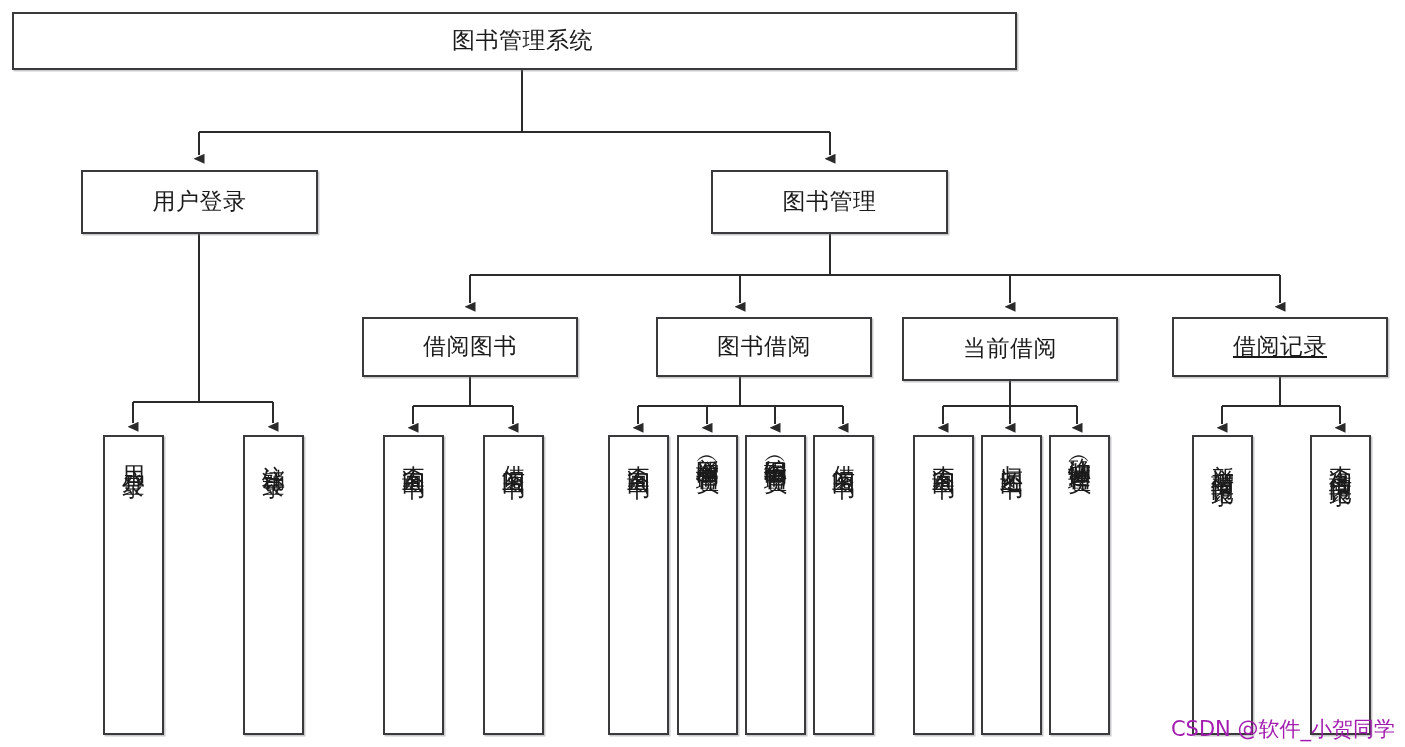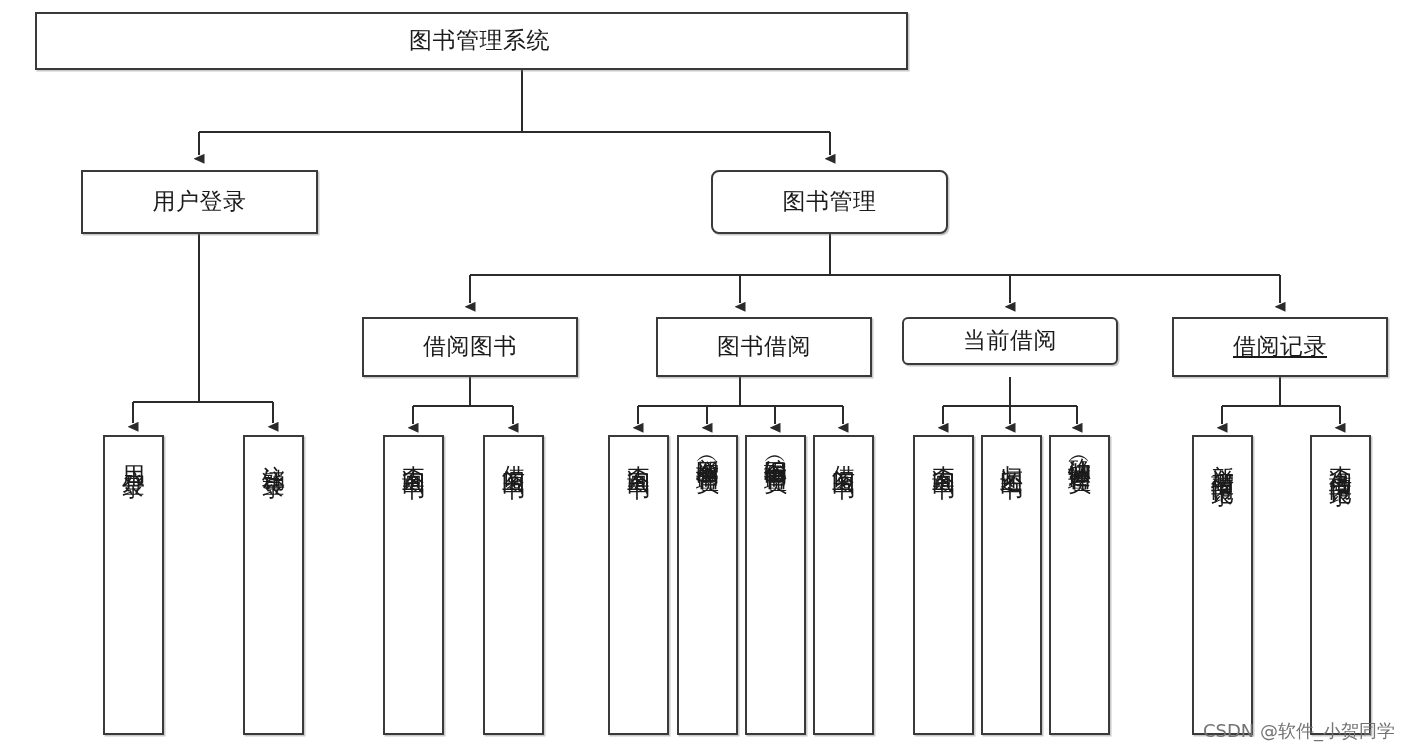--- a/index.html
+++ b/index.html
@@ -71,22 +71,22 @@
   .node.vertical.flush {
     padding-top: 3px;
   }
   .node.vertical.flush .node-label {
     letter-spacing: 2px;
   }
   #watermark {
     position: absolute;
     right: 10px;
     bottom: 4px;
-    font-size: 18px;
-    color: #737373;
+    font-size: 21px;
+    color: #a21caf;
     white-space: nowrap;
     user-select: none;
     font-family: "DejaVu Sans", "Liberation Sans", sans-serif;
   }
 </style>
 </head>
 <body>
 
 <div id="diagram-root">
 
@@ -133,41 +133,41 @@
       <path d="M1010,406 L1010,424" marker-end="url(#arrow)"></path>
       <path d="M1077,406 L1077,424" marker-end="url(#arrow)"></path>
 
       <path d="M1280,377 L1280,406"></path>
       <path d="M1222,406 L1340,406"></path>
       <path d="M1222,406 L1222,424" marker-end="url(#arrow)"></path>
       <path d="M1340,406 L1340,424" marker-end="url(#arrow)"></path>
     </g>
   </svg>
 
-  <div class="node" style="left:35px; top:12px; width:873px; height:58px;padding-left:16px;">
+  <div class="node" style="left:12px; top:12px; width:1005px; height:58px;padding-left:16px;">
     <span class="node-label">图书管理系统</span>
   </div>
 
   <div class="node" style="left:81px; top:170px; width:237px; height:64px;">
     <span class="node-label">用户登录</span>
   </div>
 
-  <div class="node" style="left:711px; top:170px; width:237px; height:64px;border-radius:8px;">
+  <div class="node" style="left:711px; top:170px; width:237px; height:64px;">
     <span class="node-label">图书管理</span>
   </div>
 
   <div class="node" style="left:362px; top:317px; width:216px; height:60px;">
     <span class="node-label">借阅图书</span>
   </div>
 
   <div class="node" style="left:632px; top:317px; width:216px; height:60px;margin-left:24px;">
     <span class="node-label">图书借阅</span>
   </div>
 
-  <div class="node" style="left:902px; top:317px; width:216px; height:48px;border-radius:6px;">
+  <div class="node" style="left:902px; top:317px; width:216px; height:64px;">
     <span class="node-label">当前借阅</span>
   </div>
 
   <div class="node" style="left:1172px; top:317px; width:216px; height:60px;text-decoration:underline;">
     <span class="node-label">借阅记录</span>
   </div>
 
   <div class="node vertical" style="left:103px; top:435px; width:61px; height:300px;">
     <span class="node-label">用户登录</span>
   </div>

